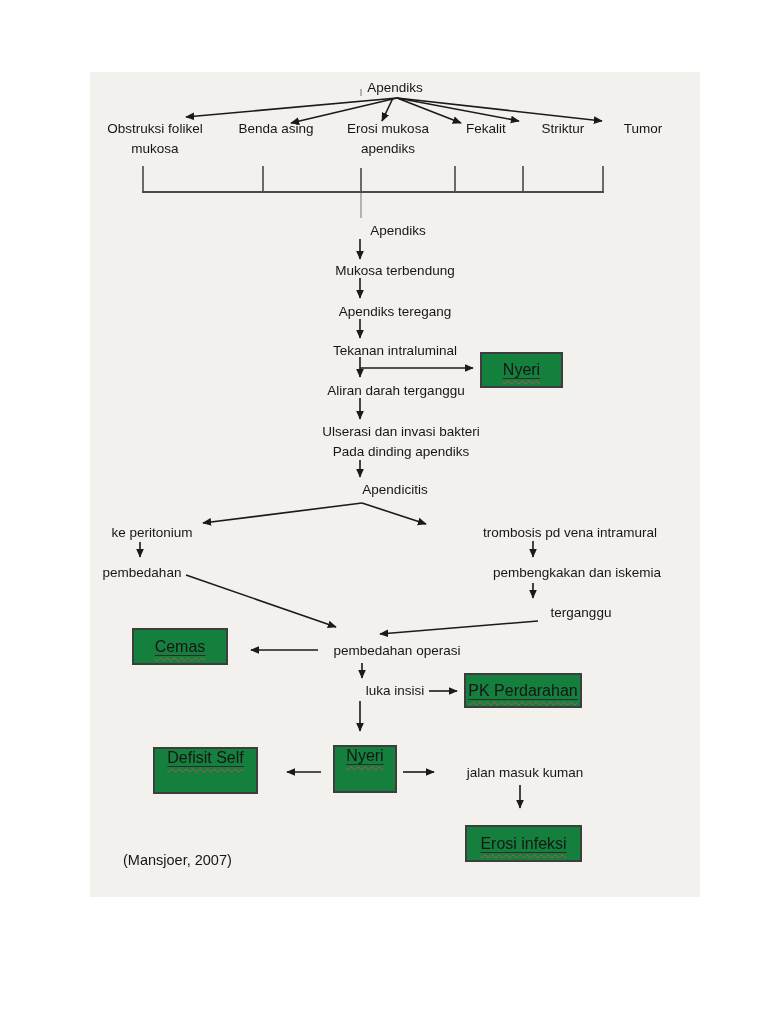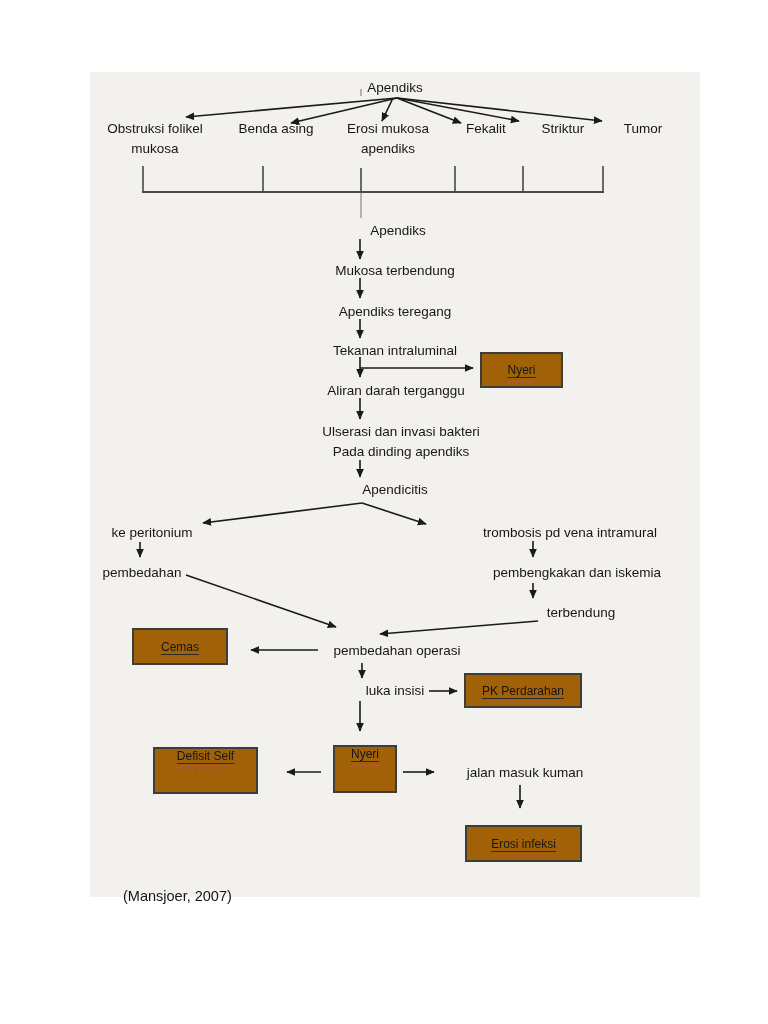--- a/index.html
+++ b/index.html
@@ -4,30 +4,30 @@
 <style>
   * { margin:0; padding:0; box-sizing:border-box; }
   html,body { width:768px; height:1024px; background:#ffffff; overflow:hidden;
               font-family:"Liberation Sans","DejaVu Sans",sans-serif; }
   #paper { position:absolute; left:90px; top:72px; width:610px; height:825px;
            background:#f2f1ee; }
   #arrows { position:absolute; left:0; top:0; width:610px; height:825px; }
   .lbl { position:absolute; font-size:13.5px; color:#161616; text-align:center;
          line-height:20px; white-space:nowrap; }
   .lbl.left { text-align:center; }
-  .nodebox { position:absolute; border:2px solid #3d3d3d; background:#a16207;
+  .nodebox { position:absolute; border:2px solid #3d3d3d; background:#15803d;
              display:flex; align-items:center; justify-content:center;
-             font-size:12px; color:#161616; }
+             font-size:16px; color:#161616; }
   .nodebox.top { align-items:flex-start; }
   .ul { text-decoration:underline; text-decoration-color:#2c2c2c;
         text-decoration-thickness:1px; text-underline-offset:3px; }
   .sq { text-decoration:underline; text-decoration-style:wavy;
         text-decoration-color:#b5544a; text-decoration-thickness:1px;
         text-underline-offset:5px; }
-  .cite { position:absolute; font-size:14.5px; color:#161616;margin-top:36px; }
+  .cite { position:absolute; font-size:14.5px; color:#161616; }
 </style>
 </head>
 <body>
 
 <div id="paper">
 
   <svg id="arrows" viewBox="0 0 610 825" xmlns="http://www.w3.org/2000/svg">
     <defs>
       <marker id="ah" markerWidth="10" markerHeight="9" refX="8.2" refY="4.5" orient="auto" markerUnits="userSpaceOnUse">
         <path d="M0,0.6 L9,4.5 L0,8.4 z" fill="#1a1a1a"></path>
@@ -104,21 +104,21 @@
     <div>Ulserasi dan invasi bakteri</div>
     <div>Pada dinding apendiks</div>
   </div>
   <div class="lbl" style="left:245px;top:408px;width:120px">Apendicitis</div>
 
   <div class="lbl left" style="left:7px;top:451px;width:110px">ke peritonium</div>
   <div class="lbl" style="left:7px;top:491px;width:90px">pembedahan</div>
 
   <div class="lbl" style="left:377px;top:451px;width:206px">trombosis pd vena intramural</div>
   <div class="lbl" style="left:387px;top:491px;width:200px">pembengkakan dan iskemia</div>
-  <div class="lbl" style="left:445px;top:531px;width:92px">terbendung</div>
+  <div class="lbl" style="left:445px;top:531px;width:92px">terganggu</div>
 
   <div class="lbl" style="left:227px;top:569px;width:160px">pembedahan operasi</div>
   <div class="lbl" style="left:265px;top:609px;width:80px">luka insisi</div>
   <div class="lbl" style="left:362px;top:691px;width:146px">jalan masuk kuman</div>
 
   <div class="nodebox" style="left:390px;top:280px;width:83px;height:36px">
     <span class="ul"><span class="sq">Nyeri</span></span>
   </div>
 
   <div class="nodebox" style="left:42px;top:556px;width:96px;height:37px">

